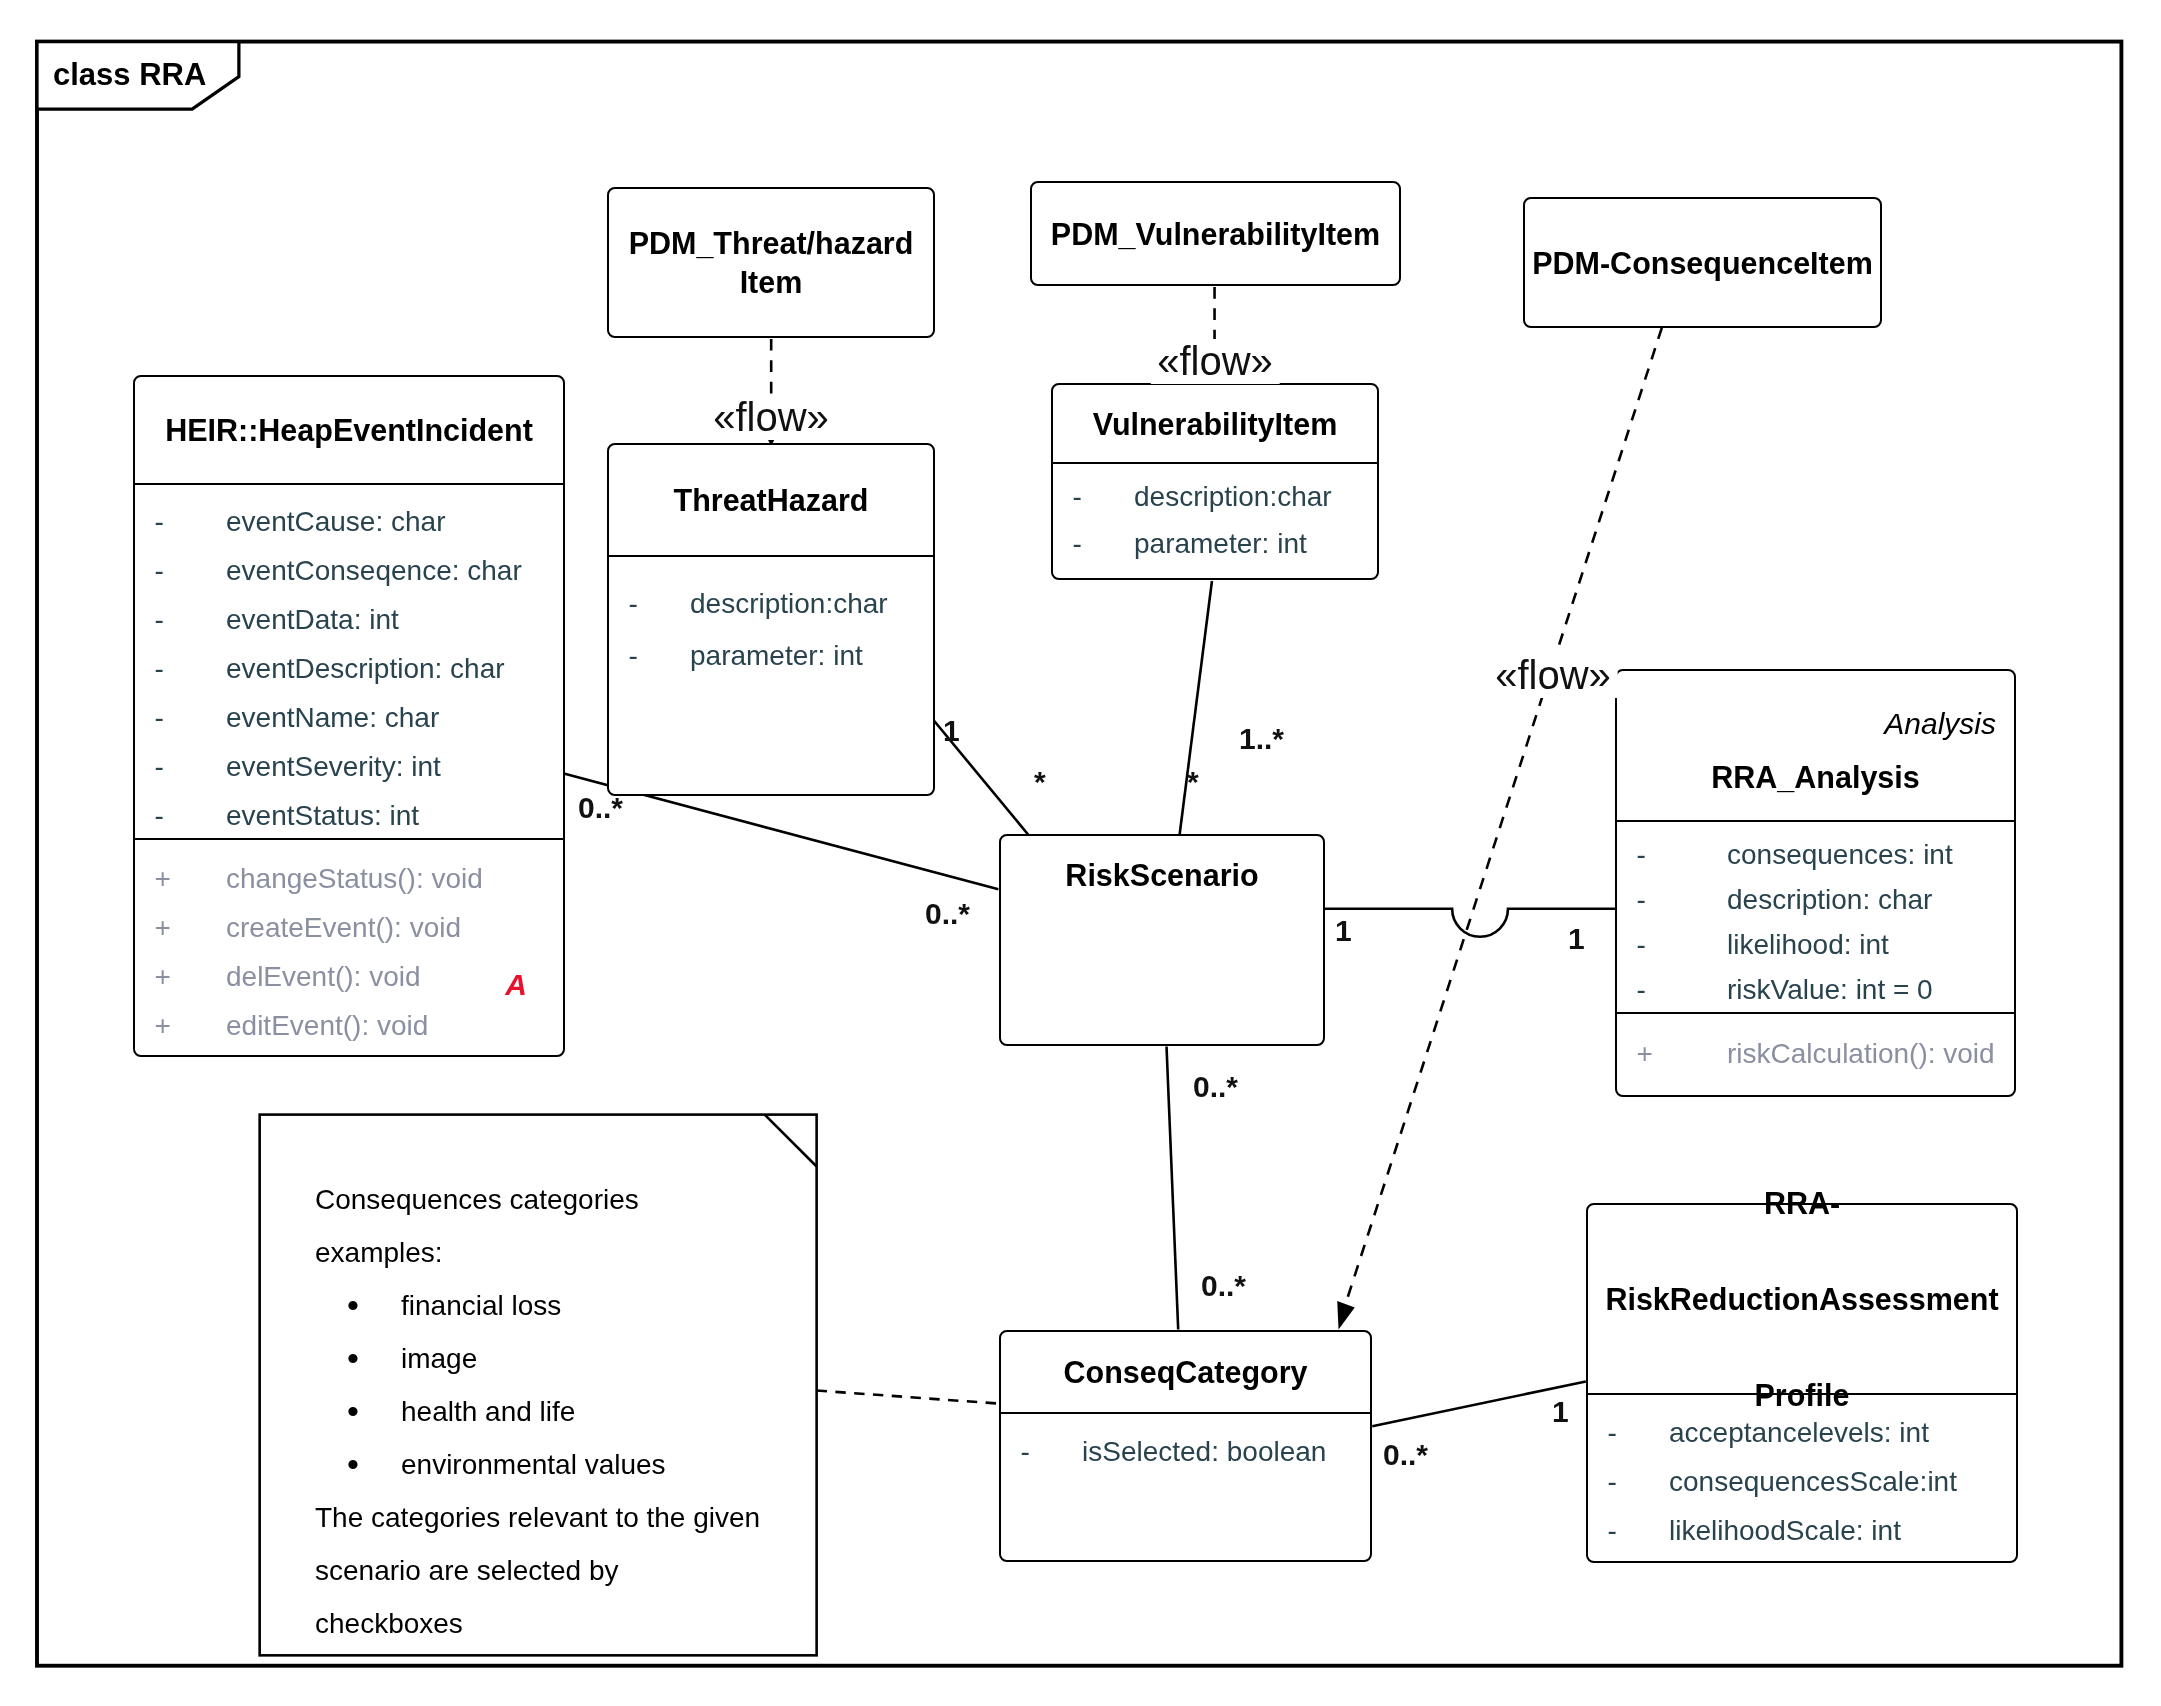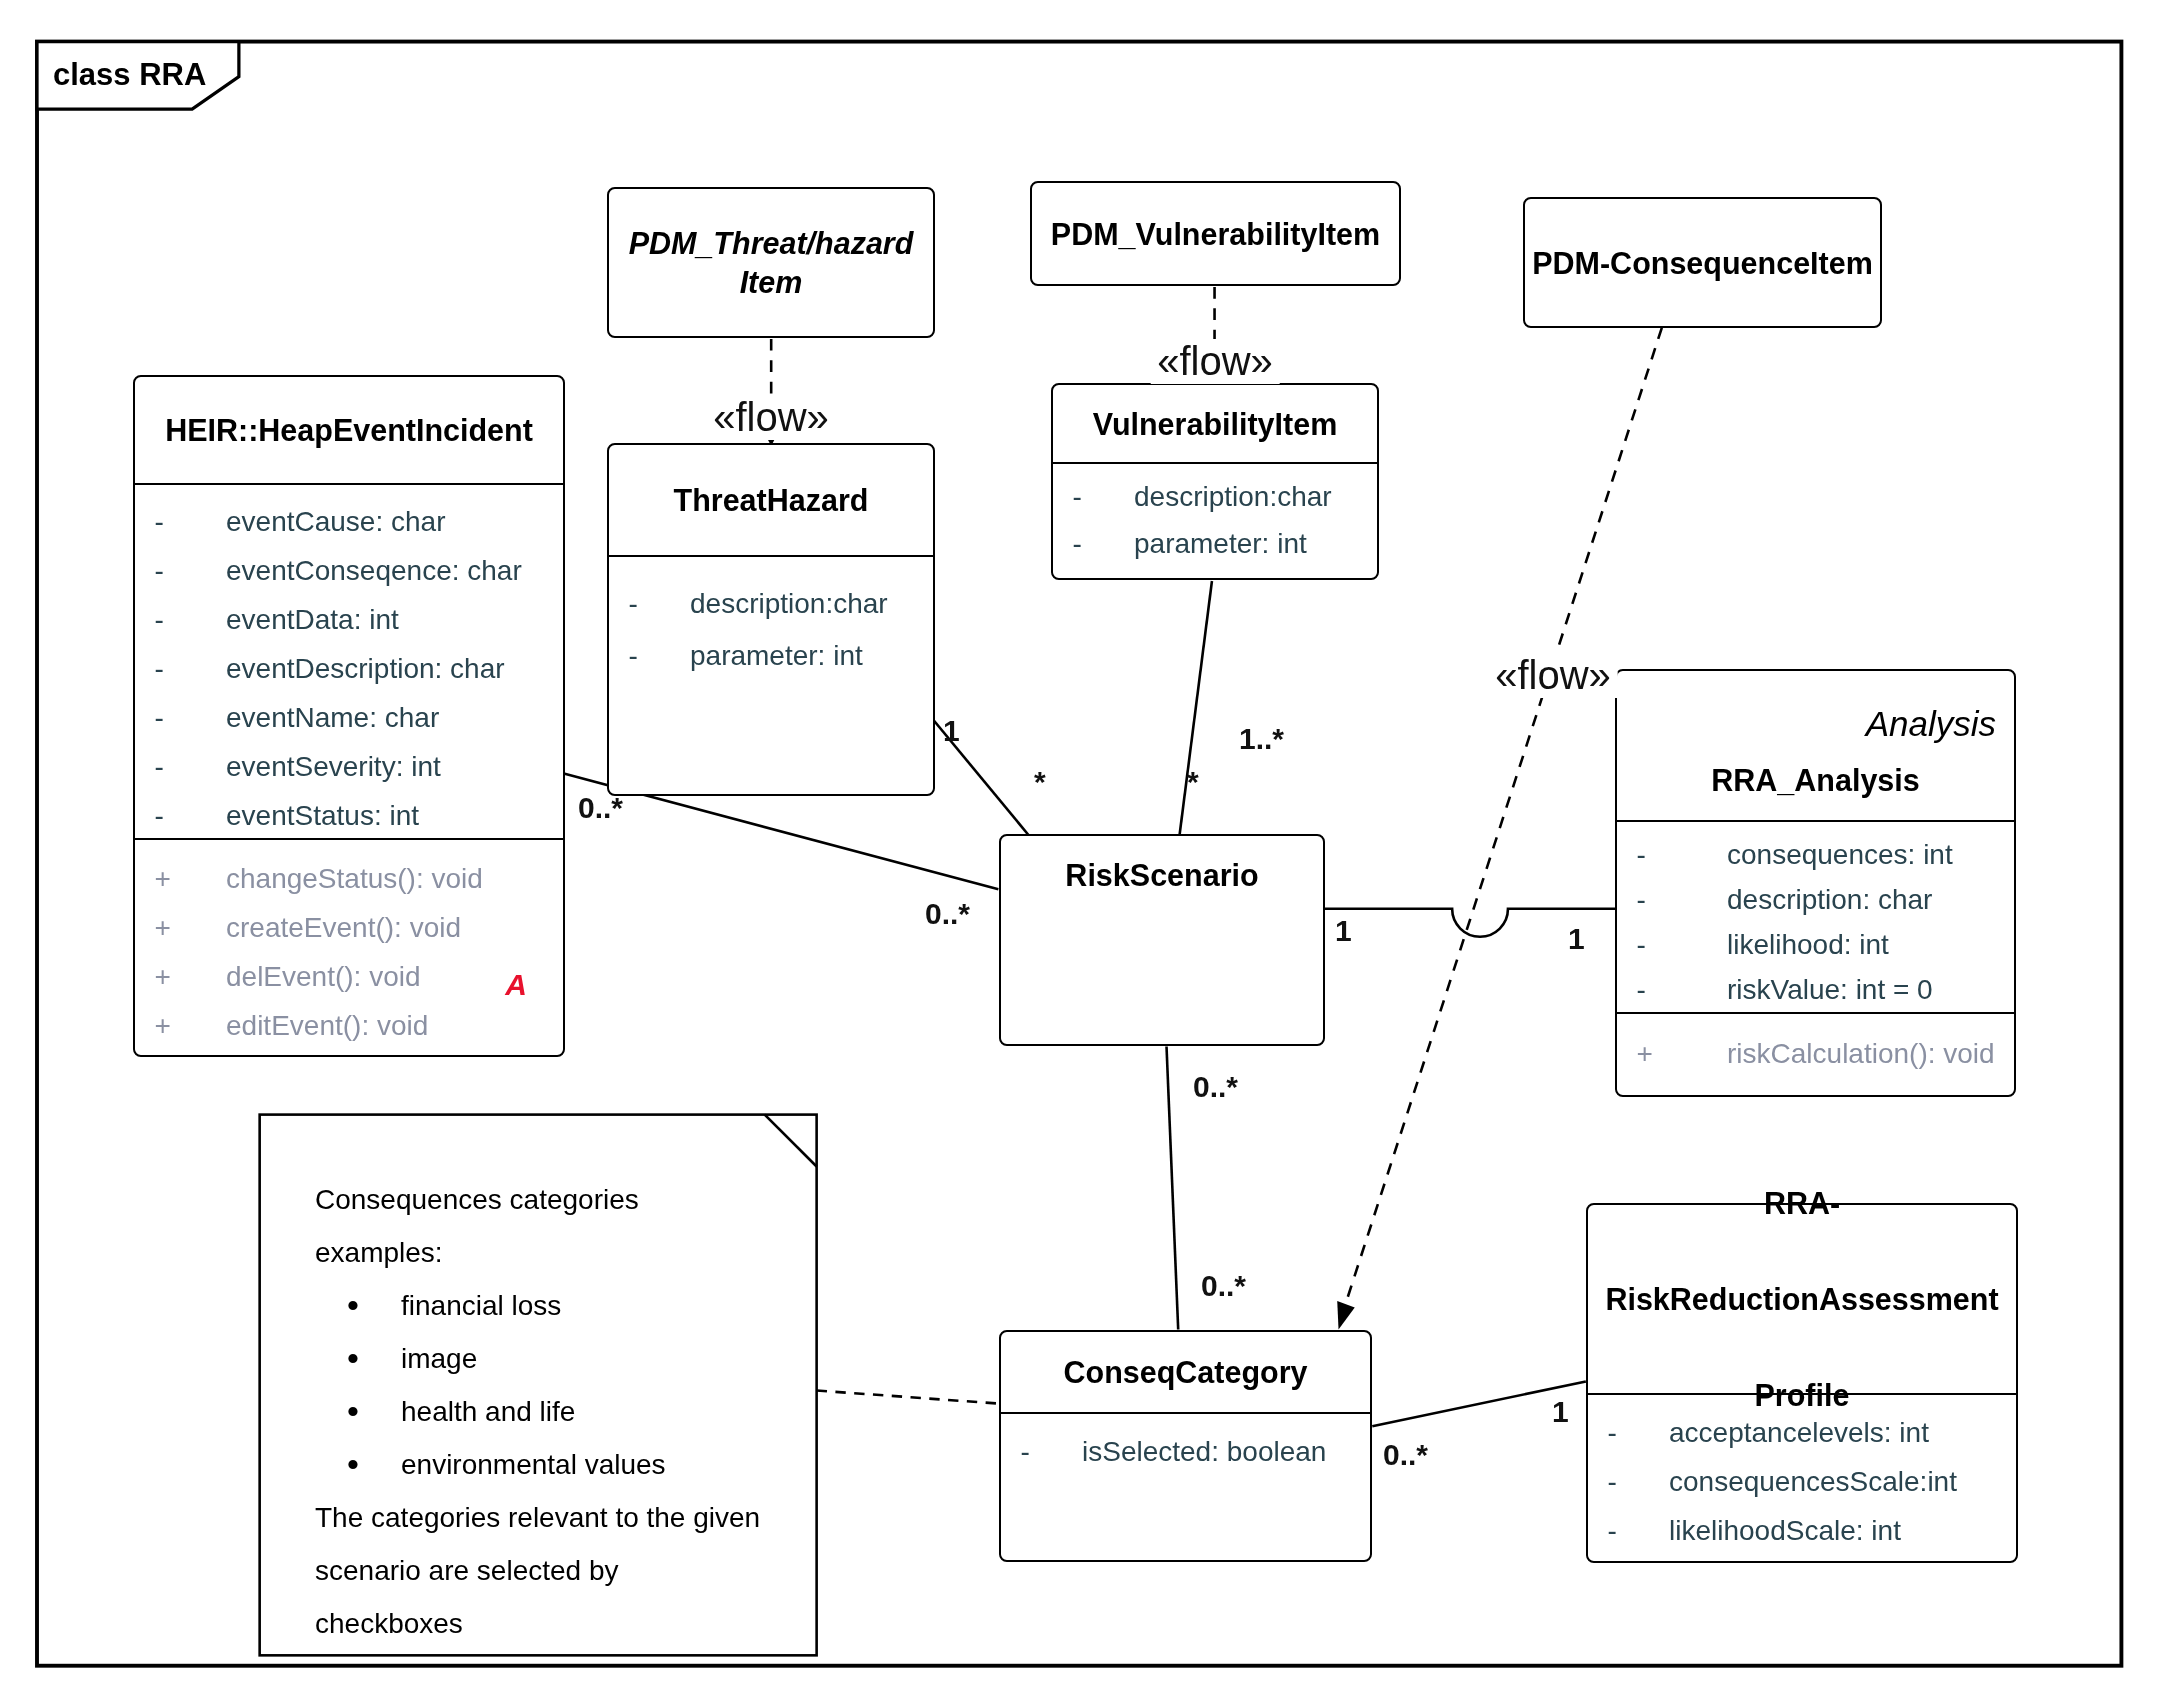--- a/index.html
+++ b/index.html
@@ -11,30 +11,30 @@
   .uml-box{position:absolute;background:#fff;border:2.6px solid #000;border-radius:7.8px;
            box-sizing:border-box;display:flex;flex-direction:column;}
   .title-sec{display:flex;flex-direction:column;justify-content:center;align-items:center;flex:0 0 auto;}
   .box-title{font-size:30.5px;font-weight:bold;text-align:center;line-height:38px;}
   .title-line{font-size:30.5px;font-weight:bold;text-align:center;line-height:39px;}
   .attr-sec,.method-sec{border-top:2.6px solid #000;box-sizing:border-box;overflow:hidden;}
   .mrow{display:flex;height:49px;line-height:49px;font-size:28px;color:#29434e;}
   .mrow .vis{width:81px;padding-left:19.5px;box-sizing:border-box;flex:0 0 auto;}
   .mrow .mtext{flex:1;white-space:nowrap;}
   .mrow.method, .mrow.method .vis, .mrow.method .mtext{color:#8a90a2;}
-  .stereo{font-size:35px;font-style:italic;align-self:flex-end;padding:11.7px 18px 0 0;}
+  .stereo{font-size:30px;font-style:italic;align-self:flex-end;padding:11.7px 18px 0 0;}
 
   #box-heap{left:133px;top:375px;width:432px;height:682px;}
   #box-heap .title-sec{height:106px;}
   #box-heap .attr-sec{height:355px;padding-top:11.7px;}
   #box-heap .method-sec{flex:1;padding-top:14.3px;}
   #box-heap .vis{width:91px;}
 
   #box-pdm-threat{left:607px;top:187px;width:328px;height:151px;}
-  #box-pdm-threat .title-sec{flex:1;font-style:italic;}
+  #box-pdm-threat .title-sec{flex:1;}
   #box-pdm-vuln{left:1030px;top:181px;width:371px;height:105px;}
   #box-pdm-vuln .title-sec{flex:1;}
   #box-pdm-conseq{left:1523px;top:197px;width:359px;height:131px;}
   #box-pdm-conseq .title-sec{flex:1;}
 
   #box-threat{left:607px;top:443px;width:328px;height:353px;}
   #box-threat .title-sec{height:110px;}
   #box-threat .attr-sec{flex:1;padding-top:21px;}
   #box-threat .mrow{height:52px;line-height:52px;}
 

